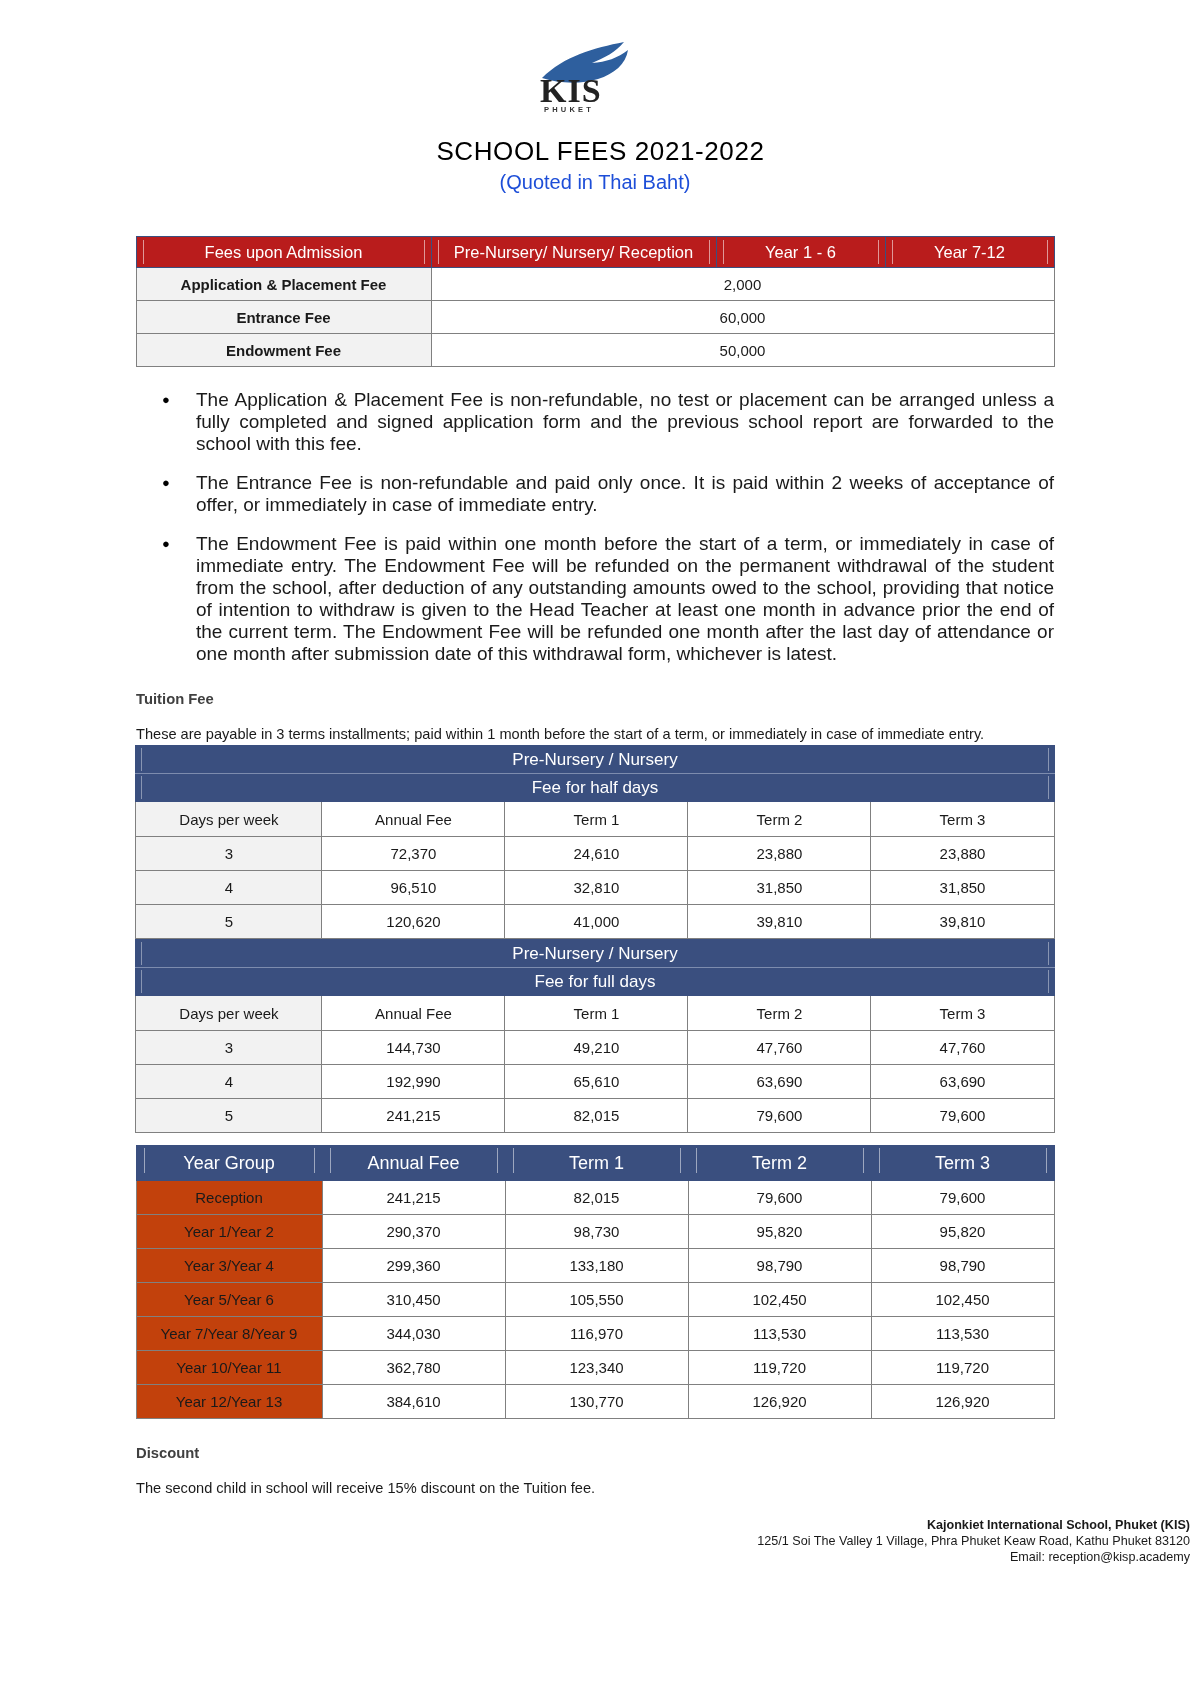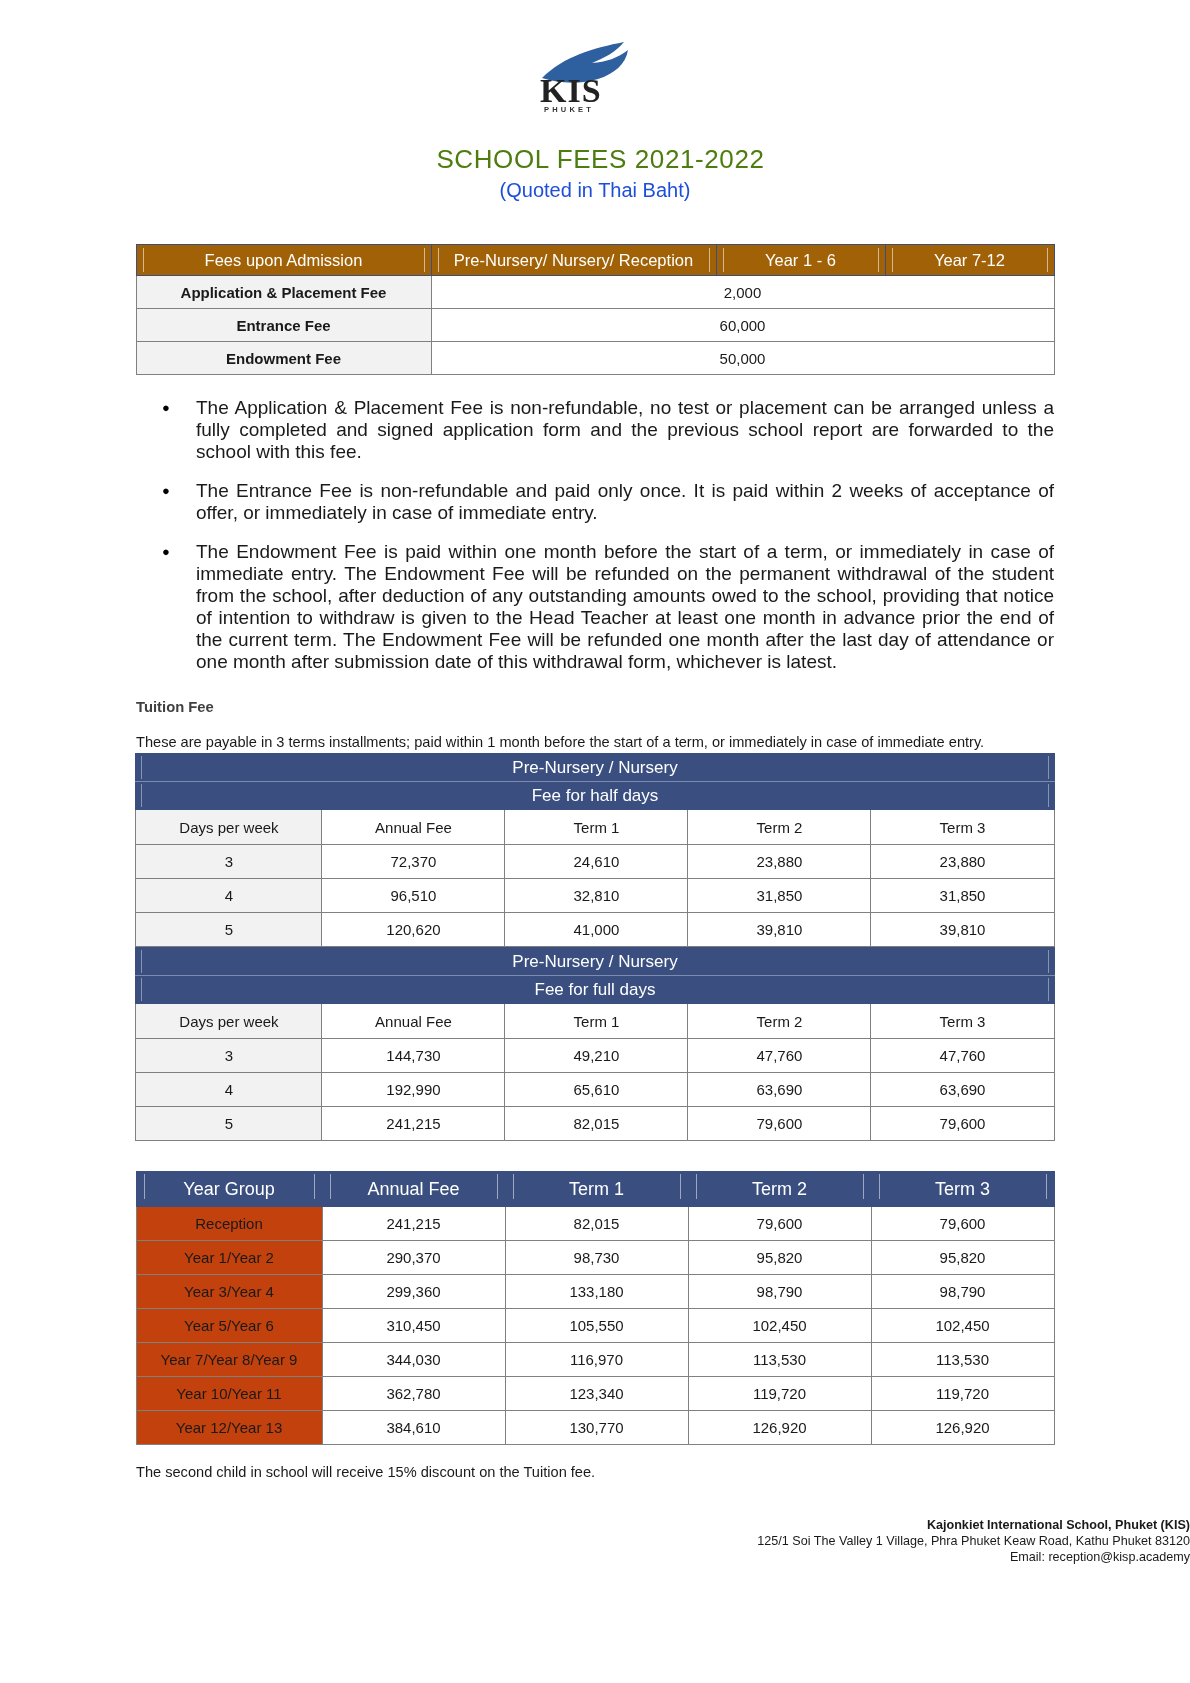--- a/index.html
+++ b/index.html
@@ -36,22 +36,22 @@
     width: 150px;
     height: 78px;
   }
   .logo svg { display: block; }
 
   
   .doc-title {
     text-align: center;
     font-size: 26px;
     letter-spacing: 0.6px;
-    color: #4d7c0f;
-    margin-top: 30px;
+    color: #000000;
+    margin-top: 22px;
     font-weight: 400;
     font-family: "Liberation Sans", sans-serif;
     padding-left: 11px;
   }
   .doc-subtitle {
     text-align: center;
     font-size: 20px;
     color: #1d4ed8;
     margin-top: 4px;
     font-weight: 400;
@@ -68,21 +68,21 @@
     border: 1px solid #808080;
     padding: 0;
     font-weight: 400;
   }
 
   
   .admission {
     margin-top: 42px;
   }
   .admission .hdr-cell {
-    background: #a16207;
+    background: #b91c1c;
     color: #ffffff;
     font-size: 16.5px;
     text-align: center;
     height: 30px;
     border: 1px solid #3a4f7f;
     position: relative;
   }
   .admission .hdr-cell span.lbl {
     display: block;
     padding: 0 6px;
@@ -203,21 +203,21 @@
   }
   .feetbl td.rv {
     background: #ffffff;
     text-align: center;
     font-size: 15px;
     height: 33px;
     color: #1a1a1a;
   }
 
   
-  .yeartbl { margin-top: 30px; }
+  .yeartbl { margin-top: 12px; }
   .yeartbl th.yhdr {
     background: #3a4f7f;
     color: #ffffff;
     font-size: 18px;
     height: 34px;
     text-align: center;
     border: 1px solid #3a4f7f;
     position: relative;
     font-weight: 400;
   }
@@ -495,20 +495,21 @@
       <tr>
         <td class="yl">Year 12/Year 13</td>
         <td class="yv">384,610</td>
         <td class="yv">130,770</td>
         <td class="yv">126,920</td>
         <td class="yv">126,920</td>
       </tr>
     </tbody>
   </table>
 
+  <div class="sec-head">Discount</div>
   <div class="sec-para">The second child in school will receive 15% discount on the Tuition fee.</div>
 
   <div class="footer">
     <div class="f1">Kajonkiet International School, Phuket (KIS)</div>
     <div class="f2">125/1 Soi The Valley 1 Village, Phra Phuket Keaw Road, Kathu Phuket 83120</div>
     <div class="f3">Email: reception@kisp.academy</div>
   </div>
 
 </div>
 

